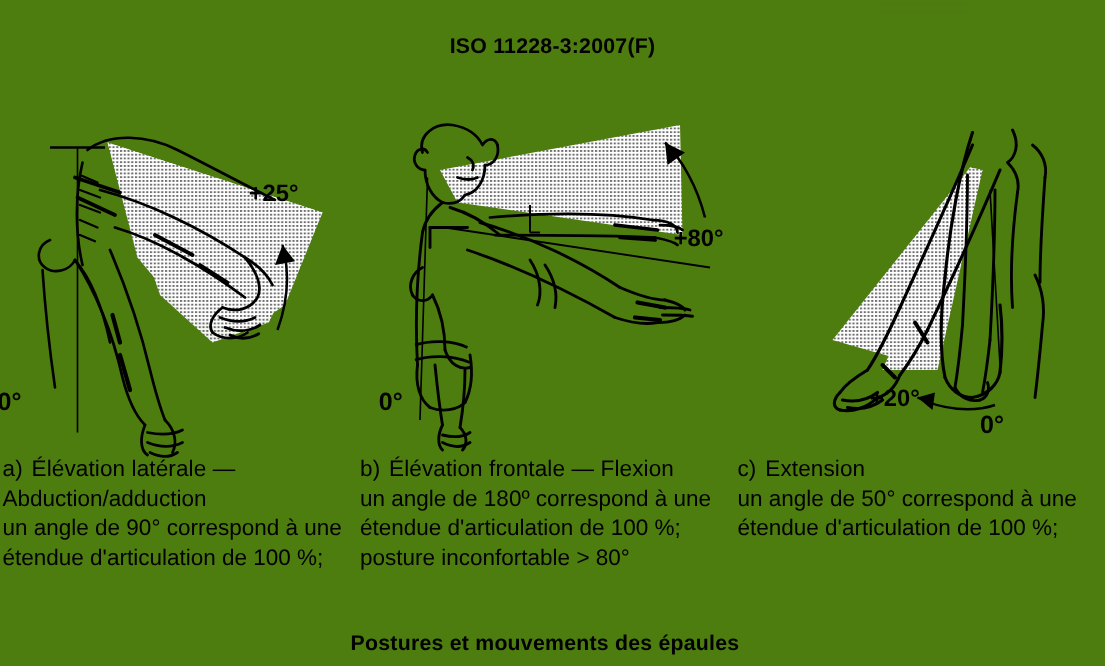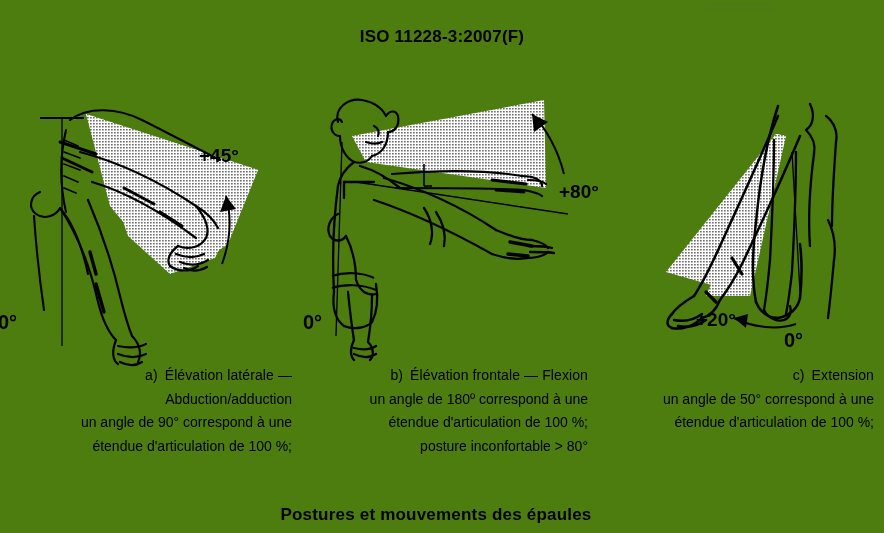--- a/index.html
+++ b/index.html
@@ -71,38 +71,38 @@
   
   .ang {
     position: absolute;
     font-size: 19px;
     font-weight: bold;
     line-height: 20px;
     white-space: nowrap;
   }
   .ang-a-45   { left: 199px; top: 146px; }
   .ang-a-0    { left: -2px;  top: 312px; font-size: 20px; }
-  .ang-b-80   { left: 559px; top: 182px; text-align: center; }
+  .ang-b-80   { left: 539px; top: 182px; text-align: center; }
   .ang-b-0    { left: 303px; top: 312px; font-size: 20px; }
   .ang-c-20   { left: 696px; top: 310px; text-align: center; }
   .ang-c-0    { left: 784px; top: 330px; font-size: 20px; }
 
   
   .captions {
     position: absolute;
     top: 364px;
     left: 0;
     width: 884px;
     height: 110px;
   }
   .caption {
     position: absolute;
     top: 0;
-    text-align: right;
-    font-size: 14px;
+    text-align: left;
+    font-size: 18px;
     line-height: 23.5px;
   }
   .cap-a { left: 2px;   width: 290px; }
   .cap-b { left: 288px; width: 300px; }
   .cap-c { left: 590px; width: 284px; }
   .cap-line { display: block; white-space: nowrap; }
   .cap-head { letter-spacing: 0.1px; }
   .cap-head .idx { margin-right: 7px; }
 
   
@@ -359,21 +359,21 @@
 
         <g>
           <path d="M186 228 C168 234 144 232 124 222" fill="none" stroke="#000" stroke-width="2"></path>
           <polygon points="124,222 136,232 138,218" fill="#000"></polygon>
         </g>
       </svg>
     </div>
 
   </div>
 
-  <div class="ang ang-a-45">+45°</div>
+  <div class="ang ang-a-45">+25°</div>
   <div class="ang ang-a-0">0°</div>
   <div class="ang ang-b-80">+80°</div>
   <div class="ang ang-b-0">0°</div>
   <div class="ang ang-c-20">+20°</div>
   <div class="ang ang-c-0">0°</div>
 
   <div class="captions">
 
     <div class="caption cap-a">
       <span class="cap-line cap-head">

